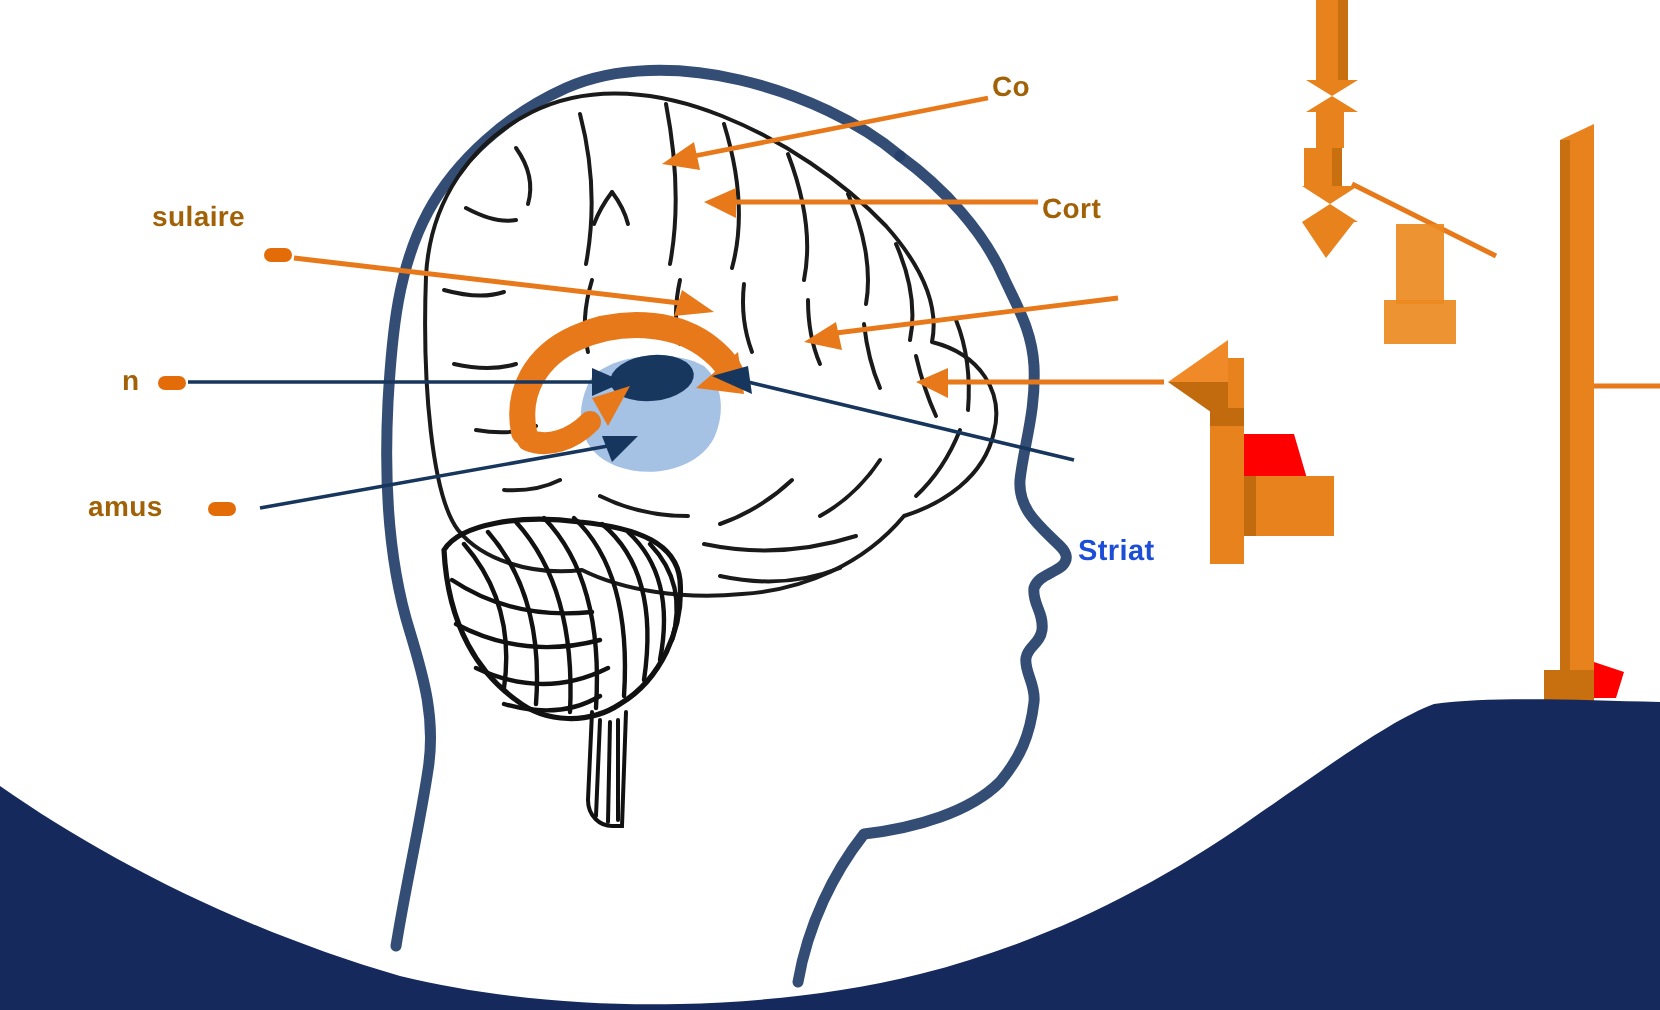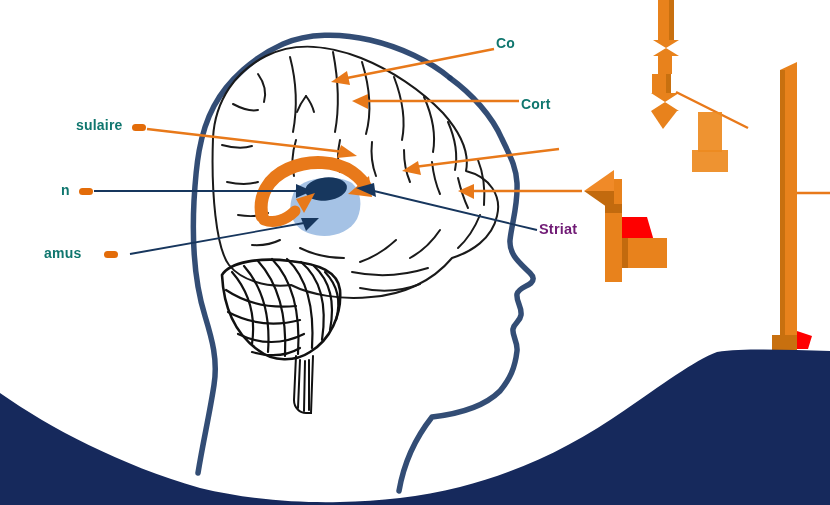--- a/index.html
+++ b/index.html
@@ -1,21 +1,21 @@
 <!DOCTYPE html>
 <html><head>
 <meta charset="utf-8">
 <style>
   html,body{margin:0;padding:0;background:#fff;}
   .stage{position:relative;width:830px;height:505px;background:#ffffff;overflow:hidden;
          font-family:"Liberation Sans",sans-serif;}
   .stage svg{position:absolute;left:0;top:0;}
-  .lbl{position:absolute;font:600 14px "Liberation Sans",sans-serif;color:#0f766e;
+  .lbl{position:absolute;font:600 14px "Liberation Sans",sans-serif;color:#a16207;
        white-space:nowrap;letter-spacing:.2px;}
-  .lbl-striatum{color:#701a75;font-weight:700;font-size:14.5px;}
+  .lbl-striatum{color:#1d4ed8;font-weight:700;font-size:14.5px;margin-top:47px;}
   .dash{position:absolute;width:14px;height:7px;background:#E36C09;border-radius:3.5px;}
 </style>
 </head>
 <body>
 
 <div class="stage">
 
   <svg width="830" height="505" viewBox="0 0 830 505">
 
     <g fill="none" stroke="#24406B" stroke-width="5.5" stroke-opacity="0.93" stroke-linecap="round" stroke-linejoin="round">
@@ -151,21 +151,21 @@
       <rect x="780" y="70" width="5" height="275" fill="#C8700F"></rect>
       <polygon points="772,335 797,335 797,352 772,350" fill="#C8700F"></polygon>
       <polygon points="797,331 812,336 808,349 797,349" fill="#FE0000"></polygon>
     </g>
 
     <path fill="#16295C" d="M0,393 C50,428 120,465 200,488 C250,500 300,503 340,502 C380,501 420,497 460,487
              C520,472 575,445 625,410 C660,386 695,360 717,352 C745,348 790,350 830,351
              L830,505 L0,505 Z"></path>
   </svg>
 
-  <span class="lbl" style="left:76px;top:117px">sulaire</span>
+  <span class="lbl" style="left:76px;top:100px">sulaire</span>
   <span class="dash" style="left:132px;top:124px"></span>
 
   <span class="lbl" style="left:61px;top:182px">n</span>
   <span class="dash" style="left:79px;top:188px"></span>
 
   <span class="lbl" style="left:44px;top:245px">amus</span>
   <span class="dash" style="left:104px;top:251px"></span>
 
   <span class="lbl" style="left:496px;top:35px">Co</span>
 

